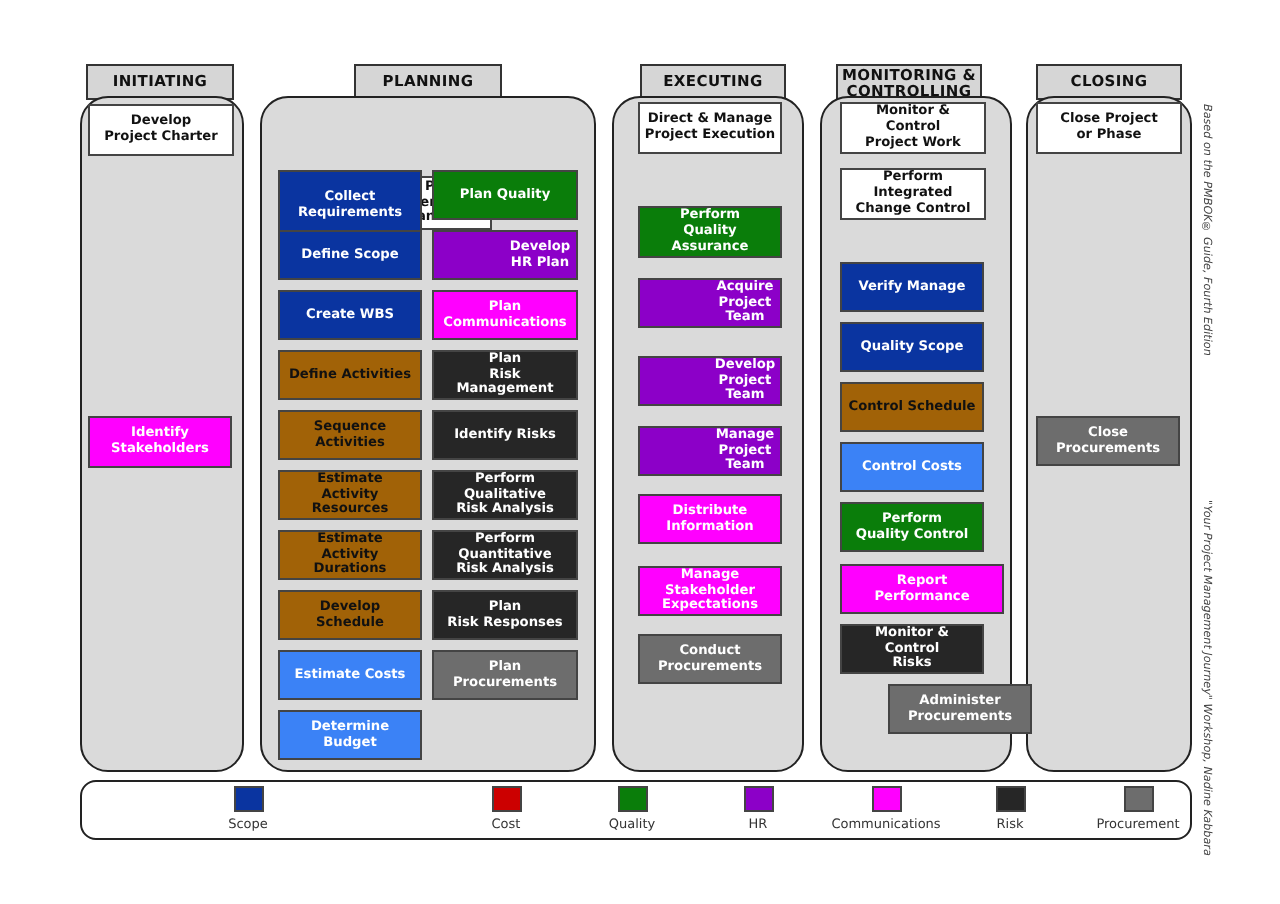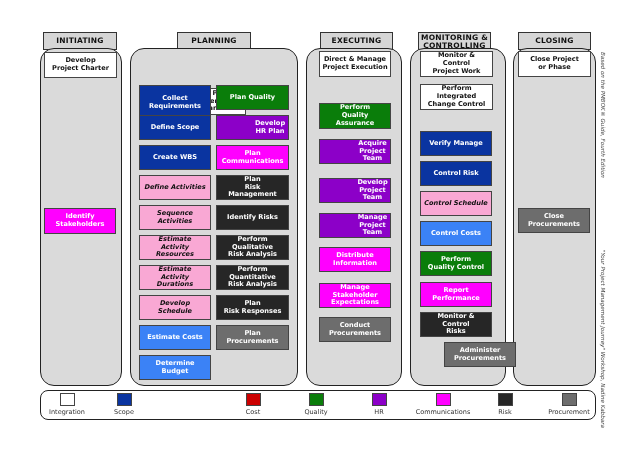--- a/index.html
+++ b/index.html
@@ -15,21 +15,21 @@
     position: absolute; background: #dadada; border: 1.5px solid #222;
     border-radius: 14px;
   }
   .box {
     position: absolute; font-weight: bold; font-size: 6.6px; line-height: 1.2;
     text-align: center; display: flex; align-items: center; justify-content: center;
     border: 1px solid #444; color: #fff; padding: 1px 2px; white-space: pre-line;
   }
   .integ { background: #ffffff; color: #111; border: 1.5px solid #444; }
   .scope { background: #0a34a0; }
-  .time { background: #f9a8d4; color: #111; font-style: italic; }
+  .time { background: #a16207; color: #111; }
   .cost { background: #3b82f6; }
   .quality { background: #0a7d0a; }
   .hr { background: #8c00c8; padding-left: 37px; }
   .comm { background: #ff00ff; }
   .risk { background: #262626; }
   .proc { background: #6d6d6d; }
   .legend {
     position: absolute; left: 40px; top: 390px; width: 556px; height: 30px;
     border: 1.5px solid #222; border-radius: 8px; background: #fff;
   }
@@ -121,43 +121,39 @@
 <div class="box proc" style="left:319px;top:317px;width:72px;height:25px;">Conduct
 Procurements</div>
 
 <div class="box integ" style="left:420px;top:51px;width:73px;height:26px;">Monitor &amp;
 Control
 Project Work</div>
 <div class="box integ" style="left:420px;top:84px;width:73px;height:26px;">Perform
 Integrated
 Change Control</div>
 <div class="box scope" style="left:420px;top:131px;width:72px;height:25px;">Verify Manage</div>
-<div class="box scope" style="left:420px;top:161px;width:72px;height:25px;">Control Risk</div>
+<div class="box scope" style="left:420px;top:161px;width:72px;height:25px;">Quality Scope</div>
 <div class="box time" style="left:420px;top:191px;width:72px;height:25px;">Control Schedule</div>
 <div class="box cost" style="left:420px;top:221px;width:72px;height:25px;">Control Costs</div>
 <div class="box quality" style="left:420px;top:251px;width:72px;height:25px;">Perform
 Quality Control</div>
-<div class="box comm" style="left:420px;top:282px;width:72px;height:25px;">Report
+<div class="box comm" style="left:420px;top:282px;width:82px;height:25px;">Report
 Performance</div>
 <div class="box risk" style="left:420px;top:312px;width:72px;height:25px;">Monitor &amp;
 Control
 Risks</div>
 <div class="box proc" style="left:420px;top:342px;width:72px;height:25px;margin-left:24px;">Administer
 Procurements</div>
 
 <div class="box integ" style="left:518px;top:51px;width:73px;height:26px;">Close Project
 or Phase</div>
 <div class="box proc" style="left:518px;top:208px;width:72px;height:25px;">Close
 Procurements</div>
 
 <div class="legend">
-  <div class="leg-item" style="left:-14px;">
-    <div class="leg-swatch" style="background:#ffffff;"></div>
-    <div class="leg-label">Integration</div>
-  </div>
   <div class="leg-item" style="left:43px;">
     <div class="leg-swatch" style="background:#0a34a0;"></div>
     <div class="leg-label">Scope</div>
   </div>
   <div class="leg-item" style="left:172px;">
     <div class="leg-swatch" style="background:#cc0000;"></div>
     <div class="leg-label">Cost</div>
   </div>
   <div class="leg-item" style="left:235px;">
     <div class="leg-swatch" style="background:#0a7d0a;"></div>

